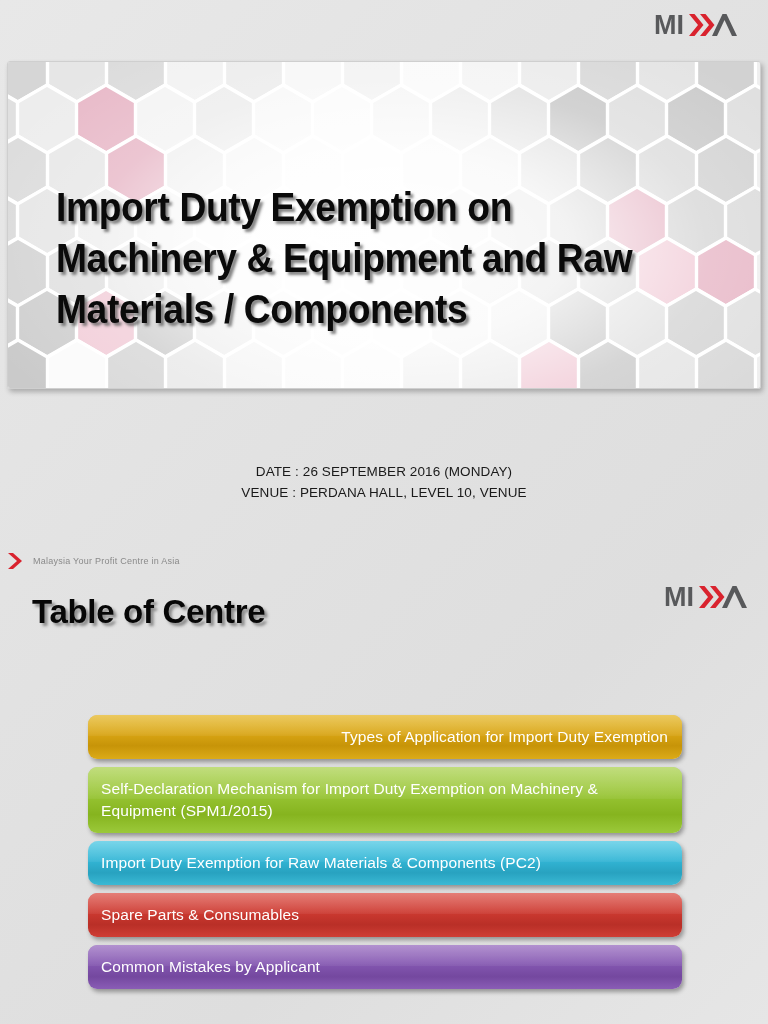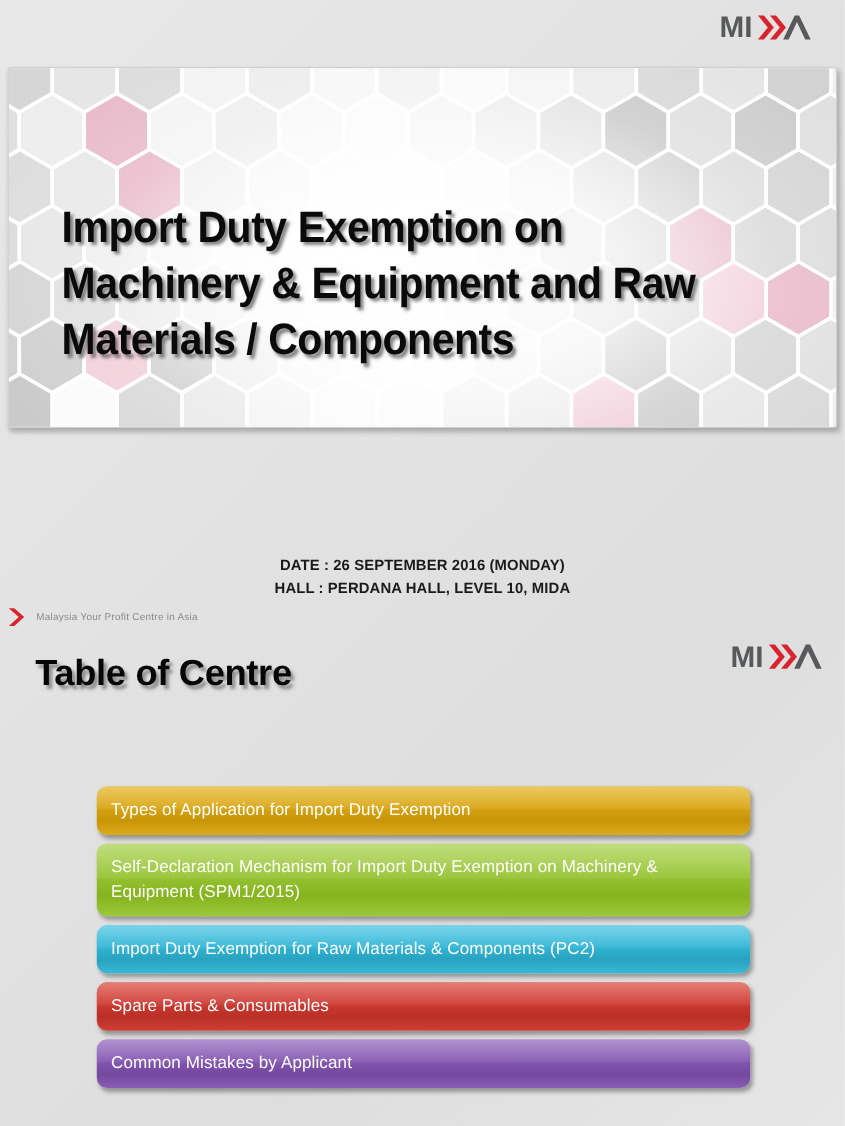--- a/index.html
+++ b/index.html
@@ -52,25 +52,25 @@
     line-height:1.28;
     color:#0a0a0a;
     letter-spacing:-0.4px;
     transform:scaleX(0.93);
     transform-origin:left center;
     text-shadow:3px 3px 3px rgba(90,90,90,0.75);
     white-space:pre-line;
   }
 
   #event-info {
-    position:absolute; left:0; top:504px;
+    position:absolute; left:0; top:462px;
     width:768px;
     text-align:center;
     font-size:13.5px;
-    font-weight:bold;
+    font-weight:normal;
     line-height:1.55;
     color:#1a1a1a;
     letter-spacing:0.1px;
   }
 
   #tagline-row {
     position:absolute; left:6px; top:551px;
     display:flex; align-items:center; gap:9px;
   }
   #tagline-chevron { width:18px; height:20px; display:block; }
@@ -120,21 +120,21 @@
   }
   .toc-bar::after {
     content:"";
     position:absolute; left:0; top:0; width:100%; height:48%;
     background:linear-gradient(180deg, rgba(255,255,255,0.30) 0%, rgba(255,255,255,0.05) 100%);
     border-radius:9px 9px 0 0;
     pointer-events:none;
   }
   .toc-bar .toc-label { position:relative; z-index:2; display:block; }
 
-  .bar-gold   { background:linear-gradient(180deg,#e3b21a 0%,#d9a514 42%,#c79408 70%,#dcab18 100%); }
+  .bar-gold   { background:linear-gradient(180deg,#e3b21a 0%,#d9a514 42%,#c79408 70%,#dcab18 100%);text-align:right; }
   .bar-green  { background:linear-gradient(180deg,#a6cf45 0%,#97c433 42%,#86b41f 72%,#9bc93a 100%); }
   .bar-cyan   { background:linear-gradient(180deg,#3fc3e0 0%,#33b6d6 42%,#28a2c0 72%,#3ab9d4 100%);border-radius:10px; }
   .bar-purple { background:linear-gradient(180deg,#9162bb 0%,#8457b1 42%,#74489f 72%,#8a5db6 100%); }
   .bar-red    { background:linear-gradient(180deg,#d9463c 0%,#cd3a31 42%,#b92f27 72%,#cf3e35 100%); }
 </style>
 </head>
 <body>
 
 <div id="slide-one">
 
@@ -274,21 +274,21 @@
         <use href="#hexcell" x="747" y="363" fill="#dedede"></use>
       </g>
     </svg>
     <div id="hex-veil"></div>
 
     <div id="main-title">Import Duty Exemption on Machinery &amp; Equipment and Raw Materials / Components</div>
   </div>
 
   <div id="event-info">
     <div>DATE : 26 SEPTEMBER 2016 (MONDAY)</div>
-    <div>HALL : PERDANA HALL, LEVEL 10, MIDA</div>
+    <div>VENUE : PERDANA HALL, LEVEL 10, VENUE</div>
   </div>
 
   <div id="tagline-row">
     <svg id="tagline-chevron" viewBox="0 0 18 20">
       <path d="M2 2 L11 10 L2 18 L7 18 L16 10 L7 2 Z" fill="#d9232e"></path>
     </svg>
     <span id="tagline-text">Malaysia Your Profit Centre in Asia</span>
   </div>
 </div>
 

